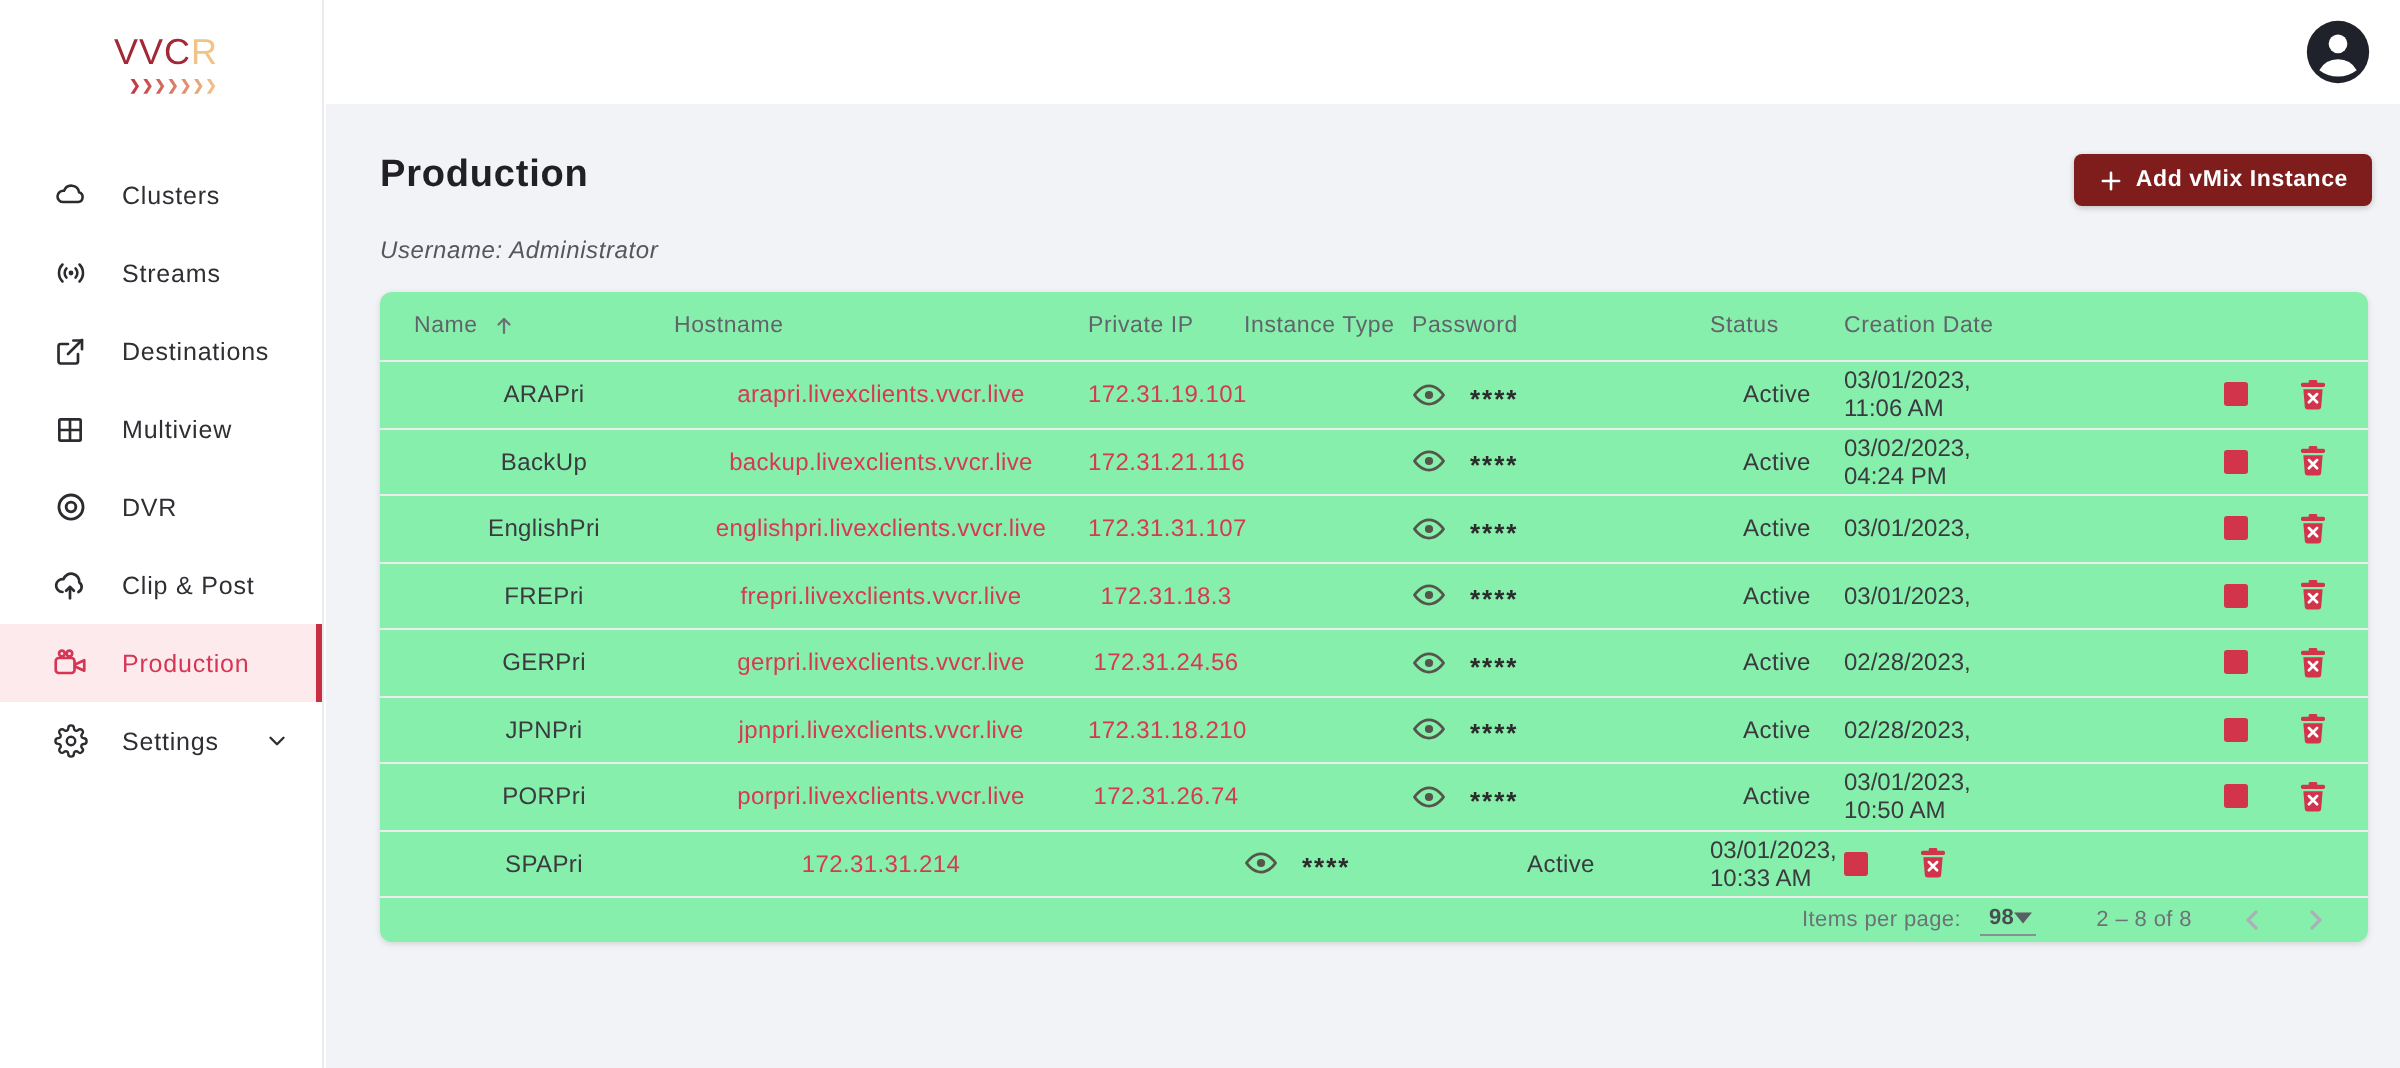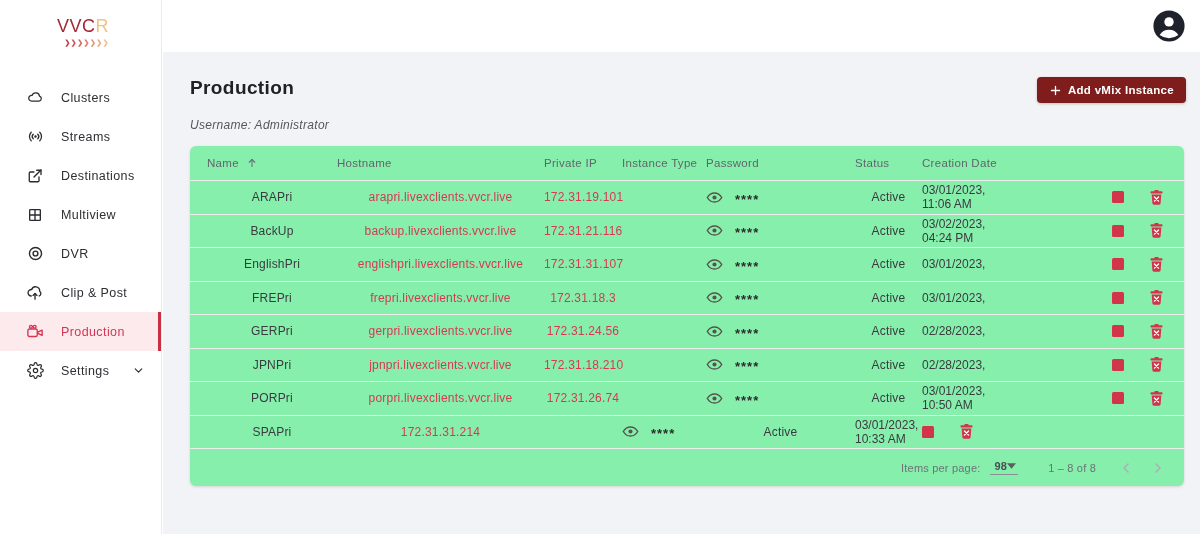--- a/index.html
+++ b/index.html
@@ -62,21 +62,21 @@
   .cell { font-size:12px; color:#3a3a3f; letter-spacing:.2px;text-align:center; }
   .link { color:#d63856; cursor:pointer; }
   .pw-cell { display:flex; align-items:center; gap:12px; }
   .eye { color:#55554c; display:flex; cursor:pointer; }
   .stars { font-size:13px; font-weight:700; color:#2b2b2b; letter-spacing:1px; line-height:8px; margin-top:5px; }
   .date-cell { font-size:12px; line-height:14px; color:#3a3a3f; }
   .actions { display:flex; align-items:center; gap:26px; }
   .icon-btn { display:flex; cursor:pointer; border:none; background:none; padding:0; }
 
   
-  .paginator { height:38px; border-top:1px solid #ededee; display:flex; align-items:center;
+  .paginator { height:23px; border-top:1px solid #ededee; display:flex; align-items:center;
                justify-content:flex-end; padding-right:18px; font-size:11px; color:#6d7278;
                letter-spacing:.2px; }
   .ipp-select { display:flex; align-items:center; margin-left:10px;
                 border-bottom:1px solid #8a8f94; padding:0 2px 2px 4px; cursor:pointer;
                 color:#4a4e53; font-weight:600; }
   .range { margin-left:30px; }
   .pg-btn { margin-left:22px; color:#abb0b6; display:flex; cursor:pointer; border:none; background:none; padding:0; }
   .pg-btn.next { margin-left:16px; }
 </style>
 </head>
@@ -508,21 +508,21 @@
       <div class="paginator">
         <span>Items per page:</span>
         <span class="ipp-select">
           <span>98</span>
           <span style="display:flex;color:#5a5e63">
               <svg viewBox="0 0 10 6" width="9" height="6">
                 <path d="M0 0h10L5 6z" fill="currentColor"></path>
               </svg>
             </span>
         </span>
-        <span class="range">1 – 8 of 8</span>
+        <span class="range">2 – 8 of 8</span>
         <button class="pg-btn">
             <svg viewBox="0 0 24 24" width="16" height="16" fill="none" stroke="currentColor" stroke-width="2.4" stroke-linecap="round" stroke-linejoin="round">
               <path d="M15 18l-6-6 6-6"></path>
             </svg>
           </button>
         <button class="pg-btn next">
             <svg viewBox="0 0 24 24" width="16" height="16" fill="none" stroke="currentColor" stroke-width="2.4" stroke-linecap="round" stroke-linejoin="round">
               <path d="M9 6l6 6-6 6"></path>
             </svg>
           </button>

